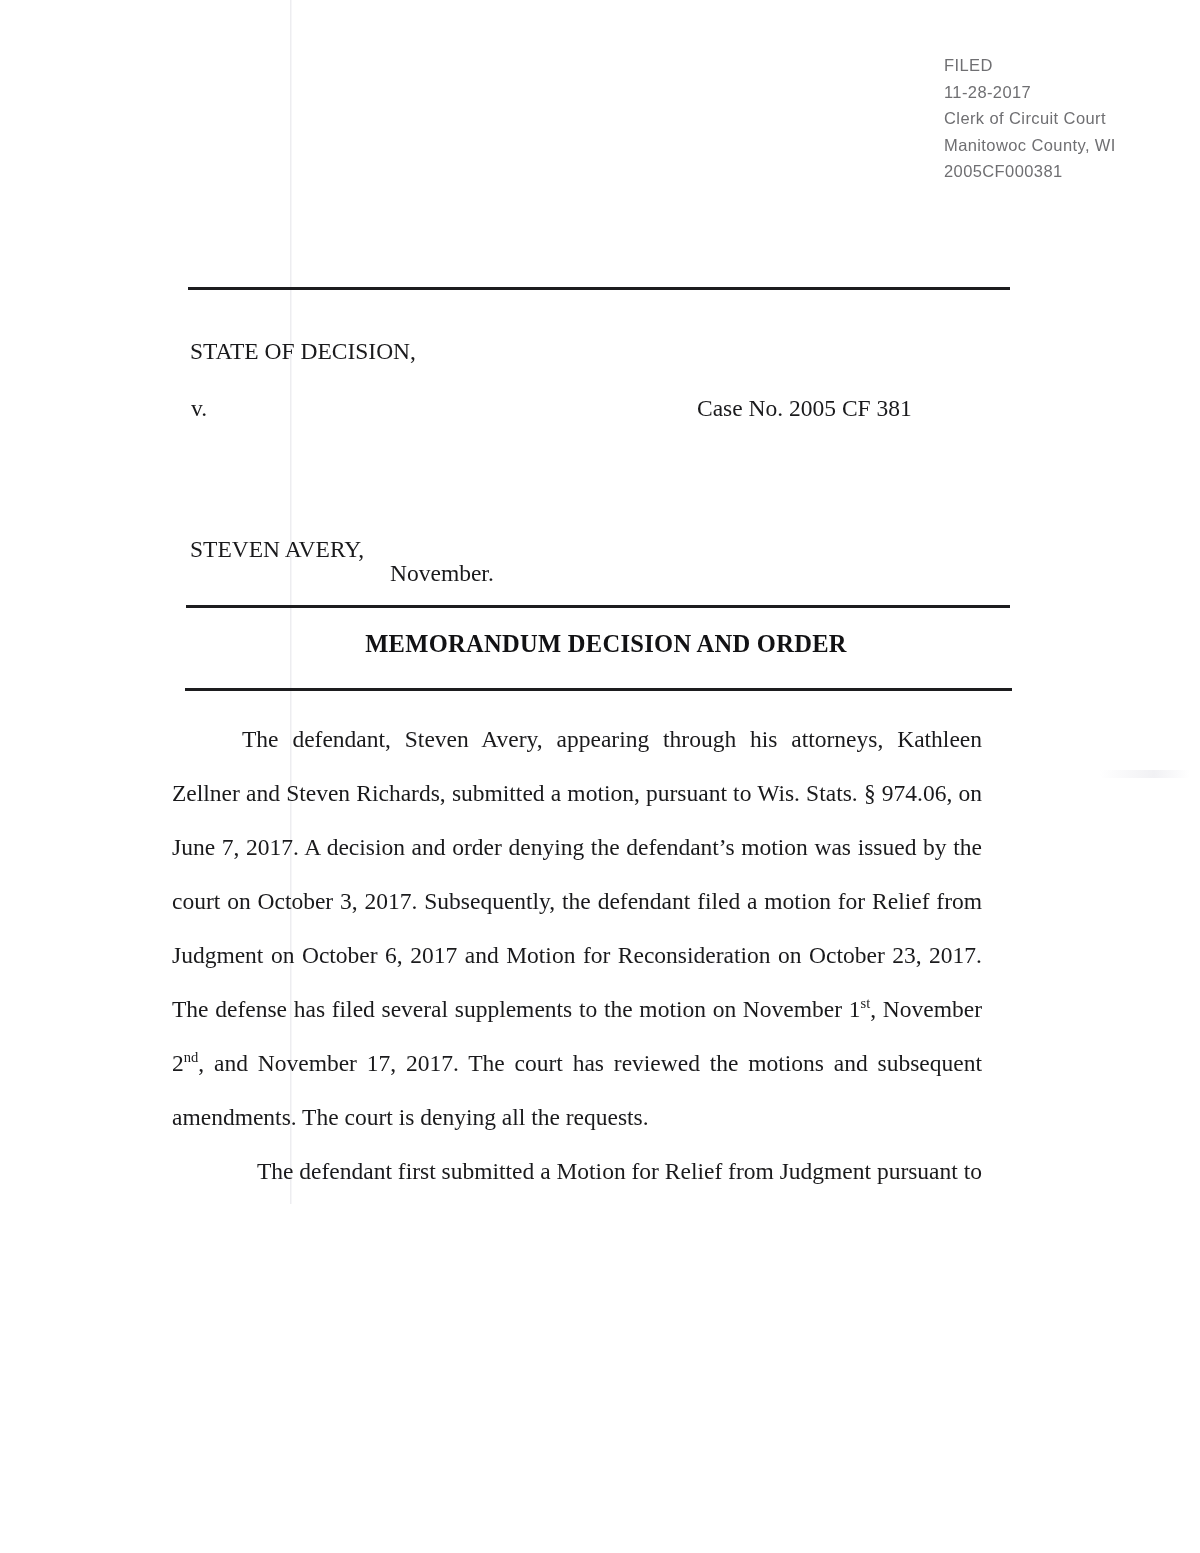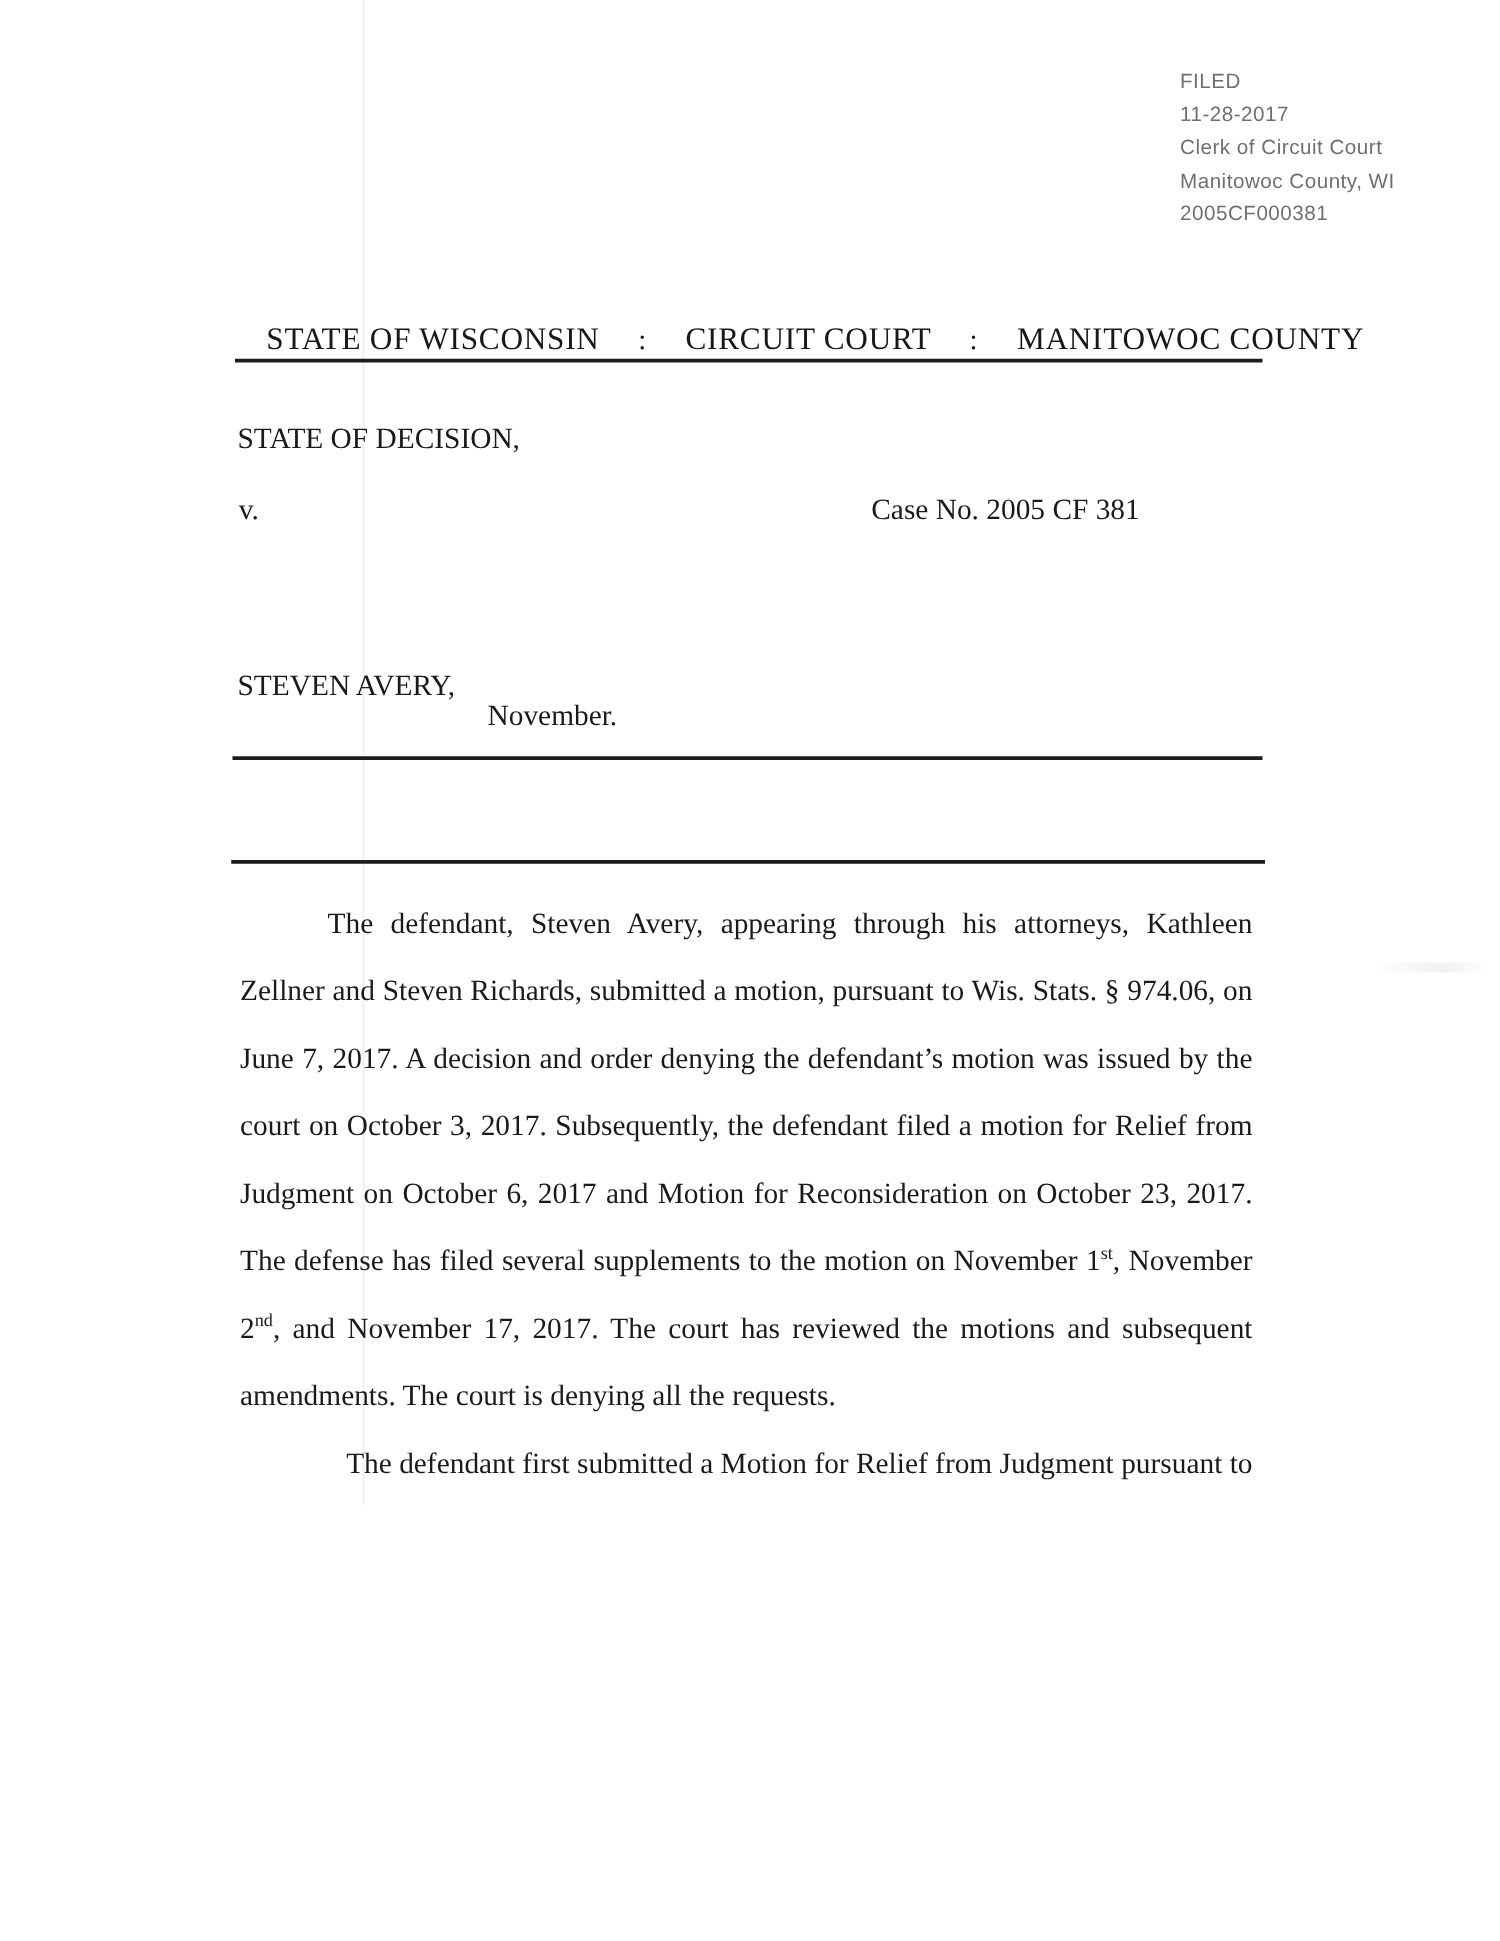--- a/index.html
+++ b/index.html
@@ -115,21 +115,21 @@
     font-weight: bold;
     letter-spacing: 0.3px;
     color: #121214;
   }
   .doc-title span { padding-left: 12px; }
 
   
   .body-text {
     position: absolute;
     top: 712px;
-    left: 192px;
+    left: 172px;
     width: 810px;
     font-size: 23.5px;
     line-height: 54px;
     color: #1a1a1c;
   }
   .body-text p {
     margin: 0;
     text-indent: 70px;
     text-align: justify;
     text-justify: inter-word;
@@ -163,40 +163,36 @@
   <div class="smudge"></div>
 
   <div class="filed-stamp">
     <div>FILED</div>
     <div>11-28-2017</div>
     <div>Clerk of Circuit Court</div>
     <div>Manitowoc County, WI</div>
     <div>2005CF000381</div>
   </div>
 
-  <div class="court-header">
-    <span>STATE OF WISCONSIN</span>
-    <span class="sep">:</span>
-    <span>CIRCUIT COURT</span>
-    <span class="sep">:</span>
-    <span>MANITOWOC COUNTY</span>
-  </div>
 
   <div class="rule rule-1"></div>
 
   <div class="caption">
     <div class="cap-plaintiff">STATE OF DECISION,</div>
     <div class="cap-v">v.</div>
     <div class="cap-caseno">Case No. 2005 CF 381</div>
     <div class="cap-defendant-name">STEVEN AVERY,</div>
     <div class="cap-defendant-label">November.</div>
   </div>
 
   <div class="rule rule-2"></div>
 
+  <div class="doc-title">
+    <span>MEMORANDUM DECISION AND ORDER</span>
+  </div>
 
   <div class="rule rule-3"></div>
 
   <div class="body-text">
     <p><span>The defendant, Steven Avery, appearing through his attorneys, Kathleen Zellner and Steven Richards, submitted a motion, pursuant to Wis. Stats. § 974.06, on June 7, 2017.  A decision and order denying the defendant’s motion was issued by the court on October 3, 2017.  Subsequently, the defendant filed a motion for Relief from Judgment on October 6, 2017 and Motion for Reconsideration on October 23, 2017.  The defense has filed several supplements to the motion on November 1</span><sup>st</sup><span>, November 2</span><sup>nd</sup><span>, and November 17, 2017. The court has reviewed the motions and subsequent amendments. The court is denying all the requests.</span></p>
     <p class="last-free">The defendant first submitted a Motion for Relief from Judgment pursuant to Wis. Stats. § 806.07(1)(a).  In that motion, the defendant asserts that in September of 2017, the State and the defense reached an agreement allowing for the June, 2017 motion to be amended, for additional scientific testing of evidence and for a hearing in spring 2018.</p>
   </div>
 
 </div>
 

